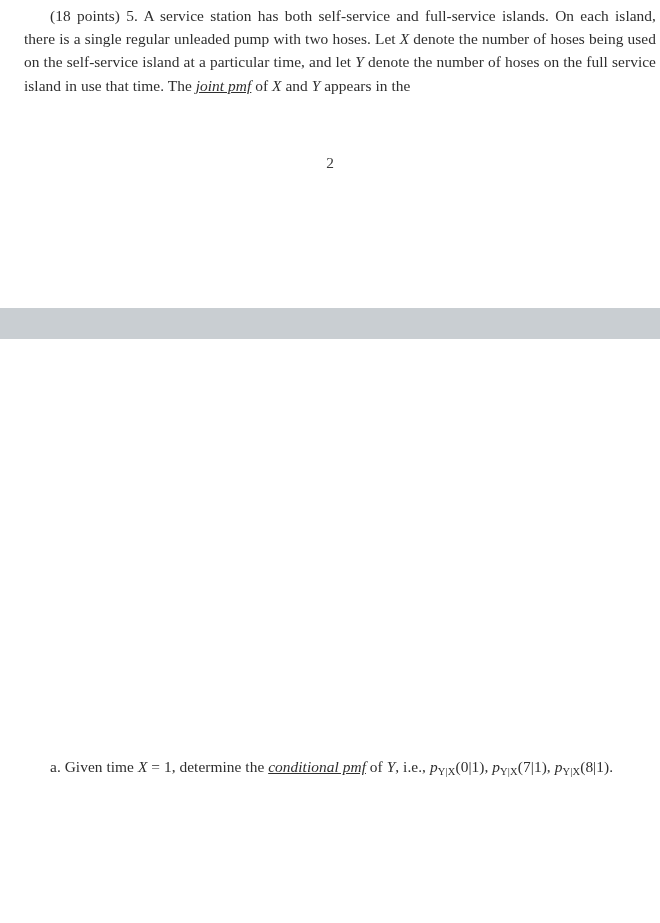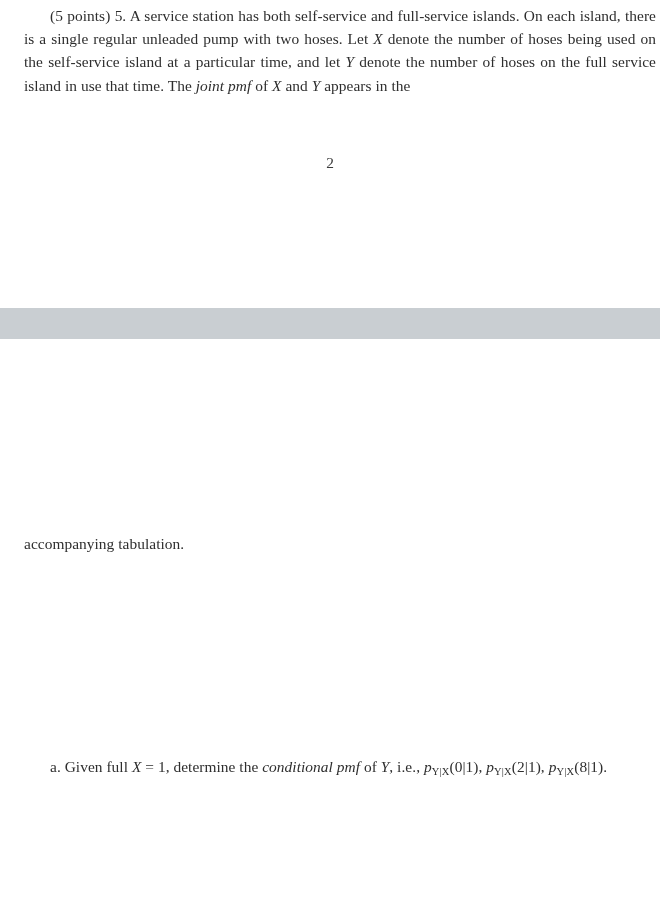--- a/index.html
+++ b/index.html
@@ -90,44 +90,43 @@
   }
   #q-b {
     left: 24px;
     top: 853px;
     width: 632px;
     text-indent: 26px;
   }
 
   
   .mi { font-style: italic; }
-  .mit { font-style: italic; }
+  .mit { font-style: italic; text-decoration: underline; }
   sub.msub {
     font-size: 0.68em;
     vertical-align: -0.28em;
     letter-spacing: 0.2px;
   }
   .mroman { font-style: normal; }
 </style>
 </head>
 <body>
 
 <div class="page">
 
   <div class="para" id="stem-para">
-    <span>(5 points)</span>
+    <span>(18 points)</span>
     <span>5.</span>
     <span>A service station has both self-service and full-service islands. On each island, there is a single regular unleaded pump with two hoses. Let </span><span class="mi">X</span><span> denote the number of hoses being used on the self-service island at a particular time, and let </span><span class="mi">Y</span><span> denote the number of hoses on the full service island in use that time. The </span><span class="mit">joint pmf</span><span> of </span><span class="mi">X</span><span> and </span><span class="mi">Y</span><span> appears in the</span>
   </div>
 
   <div id="page-number">2</div>
 
   <div id="gray-band"></div>
 
-  <div class="para" id="tabulation-line">accompanying tabulation.</div>
 
   <div id="pmf-table">
 
     
     
     
 
     
     
     
@@ -147,19 +146,19 @@
     
     
     
 
     
     
   </div>
 
   <div class="para" id="q-a">
     <span>a.</span>
-    <span>Given full </span><span class="mi">X</span><span> = 1,</span><span> determine the </span><span class="mit">conditional pmf</span><span> of </span><span class="mi">Y</span><span>, i.e., </span><span class="mi">p</span><sub class="msub">Y|X</sub><span class="mroman">(0|1),</span>
-    <span class="mi">p</span><sub class="msub">Y|X</sub><span class="mroman">(2|1),</span>
+    <span>Given time </span><span class="mi">X</span><span> = 1,</span><span> determine the </span><span class="mit">conditional pmf</span><span> of </span><span class="mi">Y</span><span>, i.e., </span><span class="mi">p</span><sub class="msub">Y|X</sub><span class="mroman">(0|1),</span>
+    <span class="mi">p</span><sub class="msub">Y|X</sub><span class="mroman">(7|1),</span>
     <span class="mi">p</span><sub class="msub">Y|X</sub><span class="mroman">(8|1).</span>
   </div>
 
 
 </div>
 
 </body></html>

